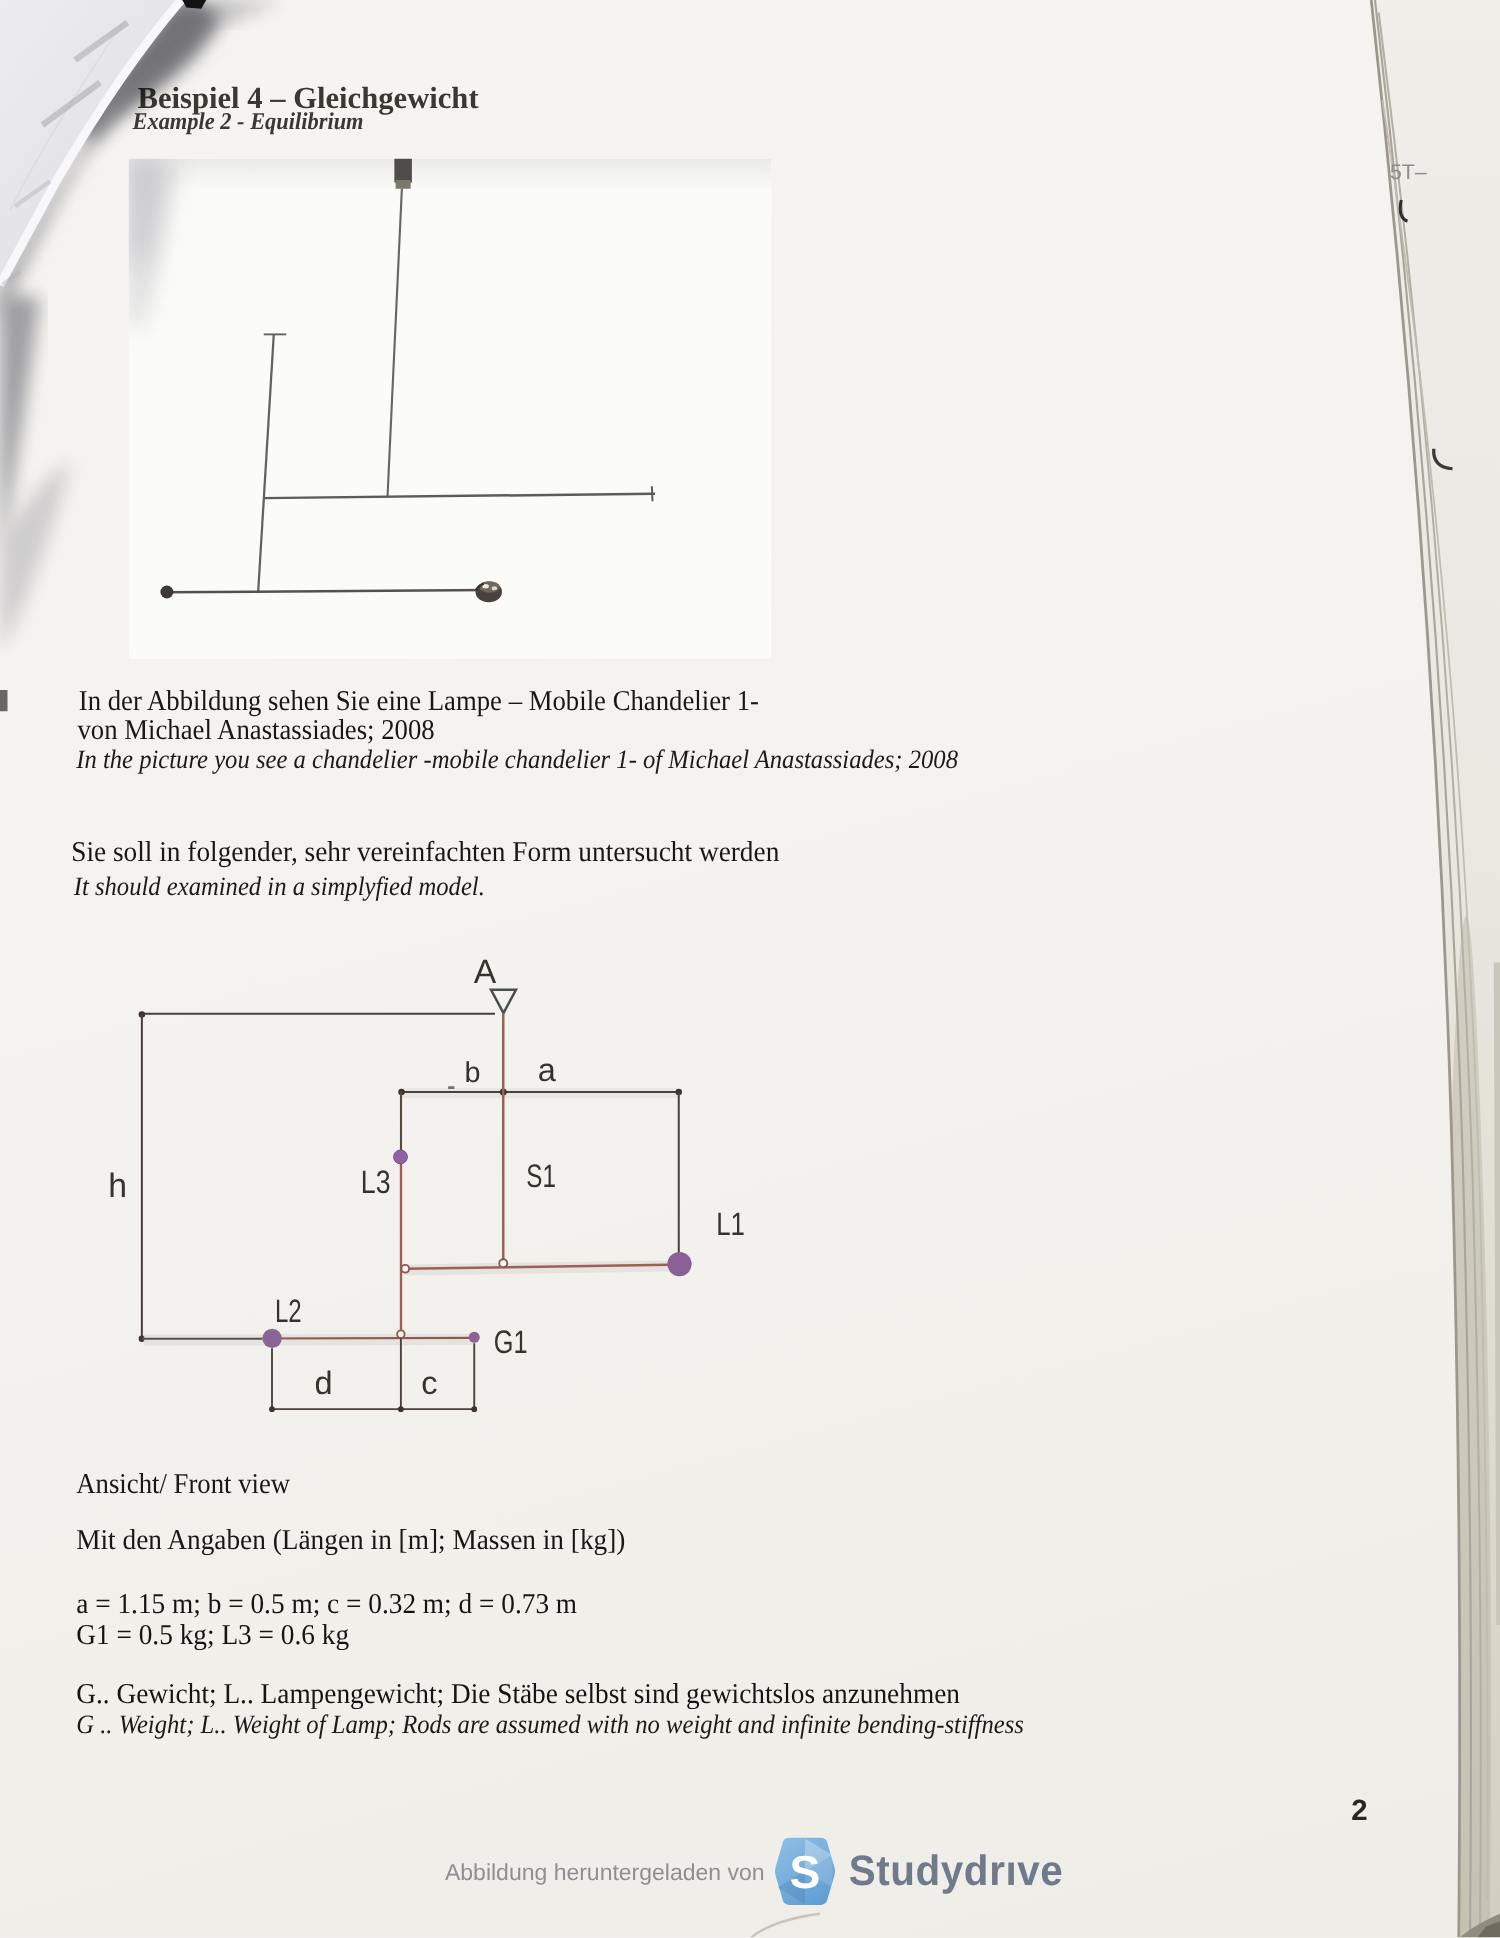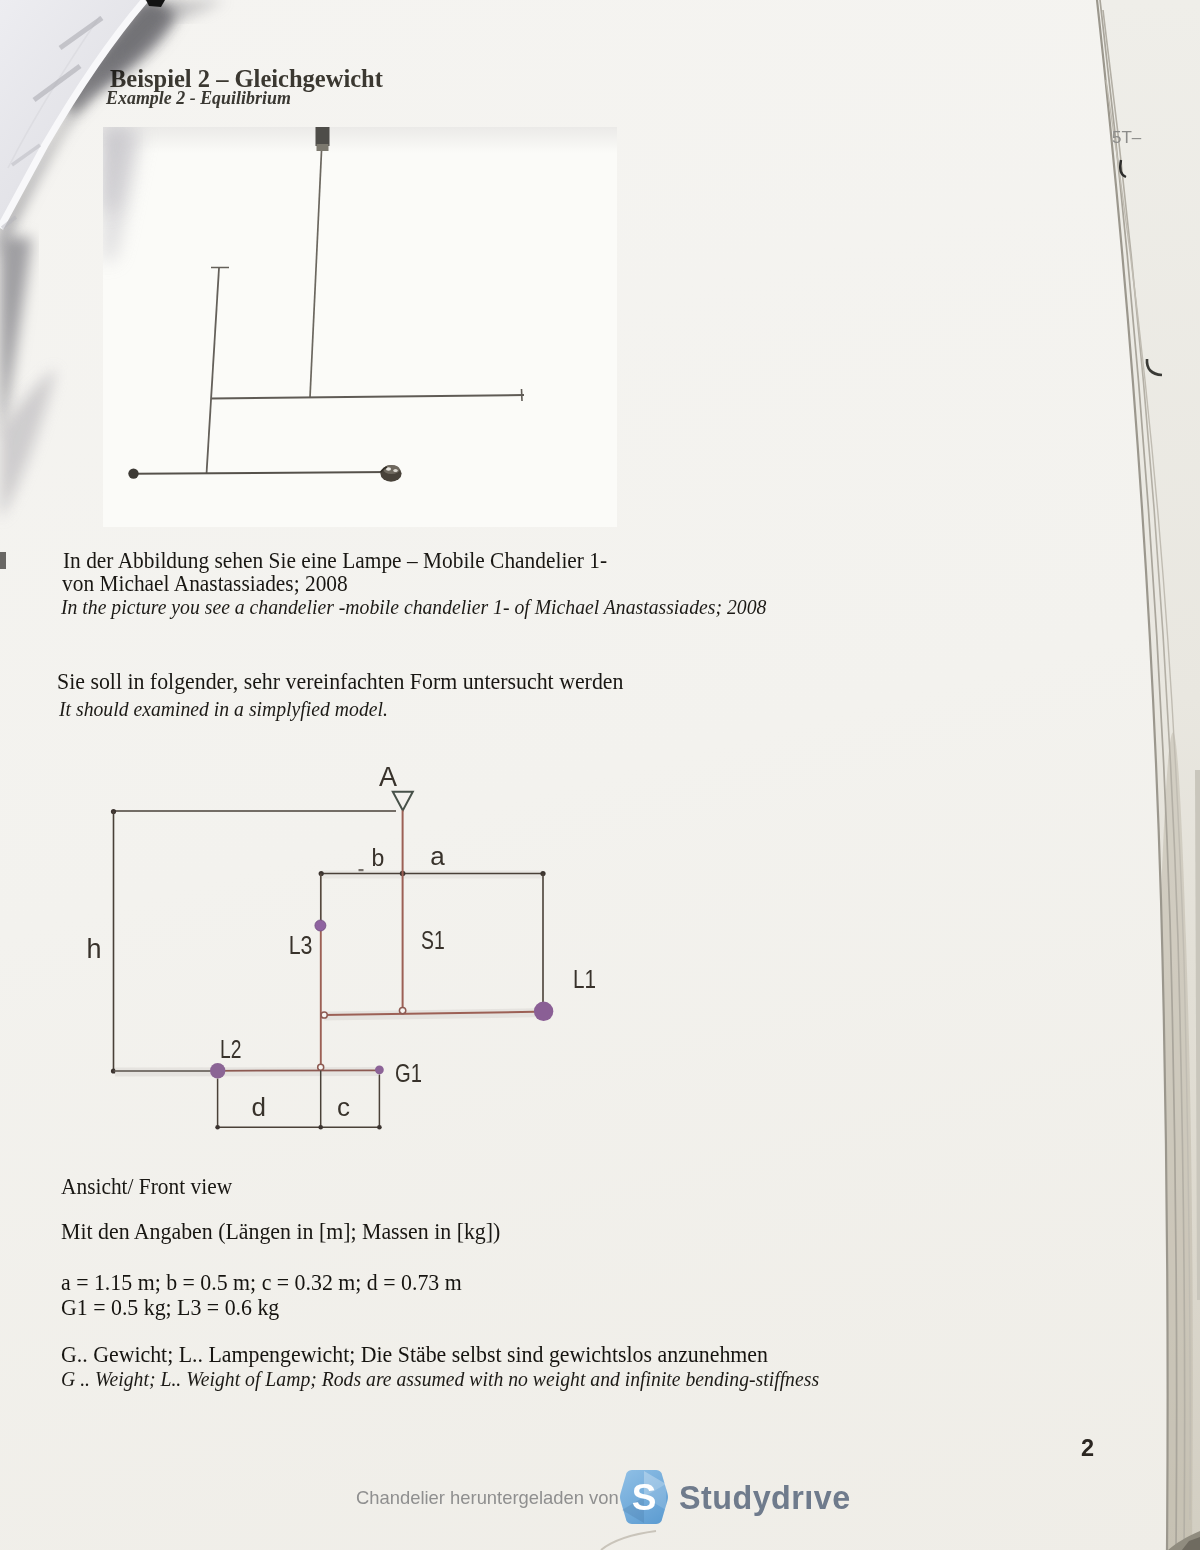--- a/index.html
+++ b/index.html
@@ -54,21 +54,21 @@
 
   <circle cx="30.5" cy="346.6" r="5.2" fill="#3d3a35"></circle>
 
   <ellipse cx="288" cy="346.5" rx="10.6" ry="8.3" fill="#48423a"></ellipse>
   <ellipse cx="288.5" cy="342.5" rx="8.2" ry="4.6" fill="#6e685e"></ellipse>
   <ellipse cx="285.5" cy="342" rx="2.6" ry="1.8" fill="#e8e6e0"></ellipse>
   <ellipse cx="292.5" cy="343.5" rx="2.2" ry="1.6" fill="#ddd9d2"></ellipse>
   <path d="M277.5,345 Q281,341 284,340" fill="none" stroke="#332f28" stroke-width="1.6"></path>
 </svg>
 
-<div class="abs ser" style="left:110px;top:67px;font-size:24.5px;line-height:24px;font-weight:bold;color:#3b3831;">Beispiel 2 – Gleichgewicht</div>
+<div class="abs ser" style="left:110px;top:67px;font-size:24.5px;line-height:24px;font-weight:bold;color:#3b3831;">Beispiel 4 – Gleichgewicht</div>
 
 <div class="abs ser sq" style="left:106px;top:88px;font-size:19.3px;line-height:19px;font-weight:bold;font-style:italic;color:#3a3832;">Example 2 - Equilibrium</div>
 
 <div class="abs ser sq" style="left:63px;top:549px;font-size:23px;line-height:24px;color:#191713;">In der Abbildung sehen Sie eine Lampe – Mobile Chandelier 1-</div>
 
 <div class="abs ser sq" style="left:62px;top:572px;font-size:23px;line-height:24px;color:#191713;">von Michael Anastassiades; 2008</div>
 
 <div class="abs ser sq" style="left:61px;top:596px;font-size:21.2px;line-height:22px;font-style:italic;color:#1c1a16;">In the picture you see a chandelier -mobile chandelier 1- of Michael Anastassiades; 2008</div>
 
 <div class="abs ser sq2" style="left:57px;top:670px;font-size:23px;line-height:24px;color:#191713;">Sie soll in folgender, sehr vereinfachten Form untersucht werden</div>
@@ -166,21 +166,21 @@
 <div class="abs ser sq2" style="left:61px;top:1271px;font-size:23px;line-height:24px;color:#161410;">a = 1.15 m; b = 0.5 m; c = 0.32 m; d = 0.73 m</div>
 
 <div class="abs ser sq2" style="left:61px;top:1296px;font-size:23px;line-height:24px;color:#161410;">G1 = 0.5 kg; L3 = 0.6 kg</div>
 
 <div class="abs ser sq2" style="left:61px;top:1343px;font-size:23px;line-height:24px;color:#161410;">G.. Gewicht; L.. Lampengewicht; Die Stäbe selbst sind gewichtslos anzunehmen</div>
 
 <div class="abs ser sq" style="left:61px;top:1368px;font-size:21.2px;line-height:22px;font-style:italic;color:#1c1a16;">G .. Weight; L.. Weight of Lamp; Rods are assumed with no weight and infinite bending-stiffness</div>
 
 <div class="abs sans" style="left:1081px;top:1437px;font-size:23.5px;line-height:23.5px;font-weight:bold;color:#2b2621;">2</div>
 
-<div class="abs sans" style="left:356px;top:1487px;font-size:18.4px;color:#8f8f8f;">Chandelier heruntergeladen von</div>
+<div class="abs sans" style="left:356px;top:1487px;font-size:18.4px;color:#8f8f8f;">Abbildung heruntergeladen von</div>
 
 <svg class="abs" style="left:620px;top:1470px" width="48" height="54" viewBox="0 0 48 54">
   <defs>
     <linearGradient id="hexg" x1="0.2" y1="0" x2="0.8" y2="1">
       <stop offset="0" stop-color="#8cbde4"></stop>
       <stop offset="1" stop-color="#5e9dd2"></stop>
     </linearGradient>
   </defs>
   <path d="M12,0 L36,0 Q39.5,0 41.5,3 L47.5,23.5 Q48.5,27 47.5,30.5 L41.5,51 Q39.5,54 36,54 L12,54 Q8.5,54 6.5,51 L0.5,30.5 Q-0.5,27 0.5,23.5 L6.5,3 Q8.5,0 12,0 Z" fill="url(#hexg)"></path>
   <path d="M24,1 L46,14 L24,27 Z" fill="#ffffff" opacity="0.28"></path>

